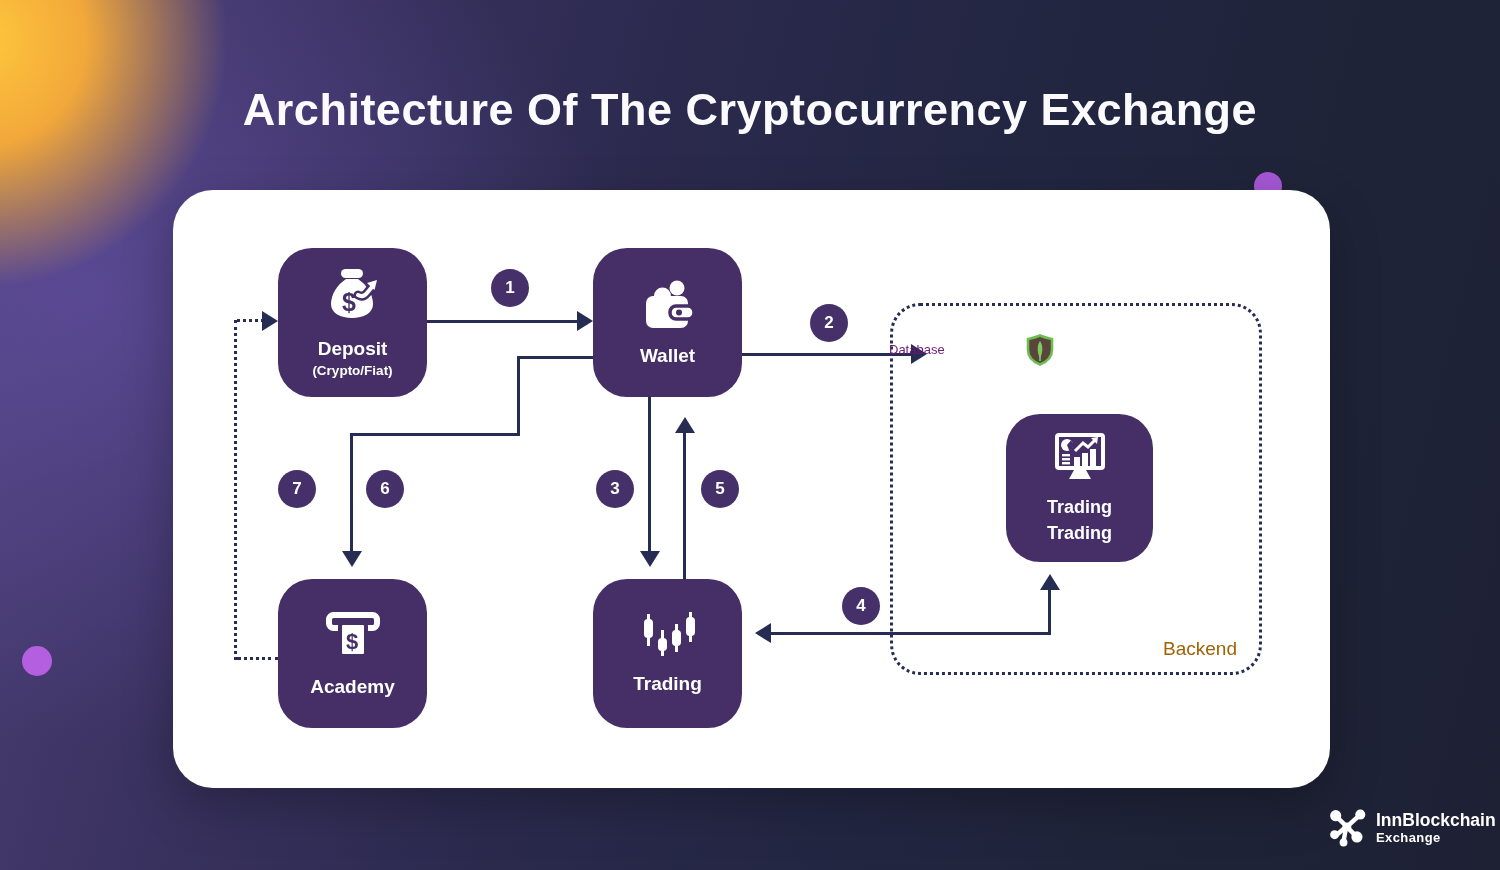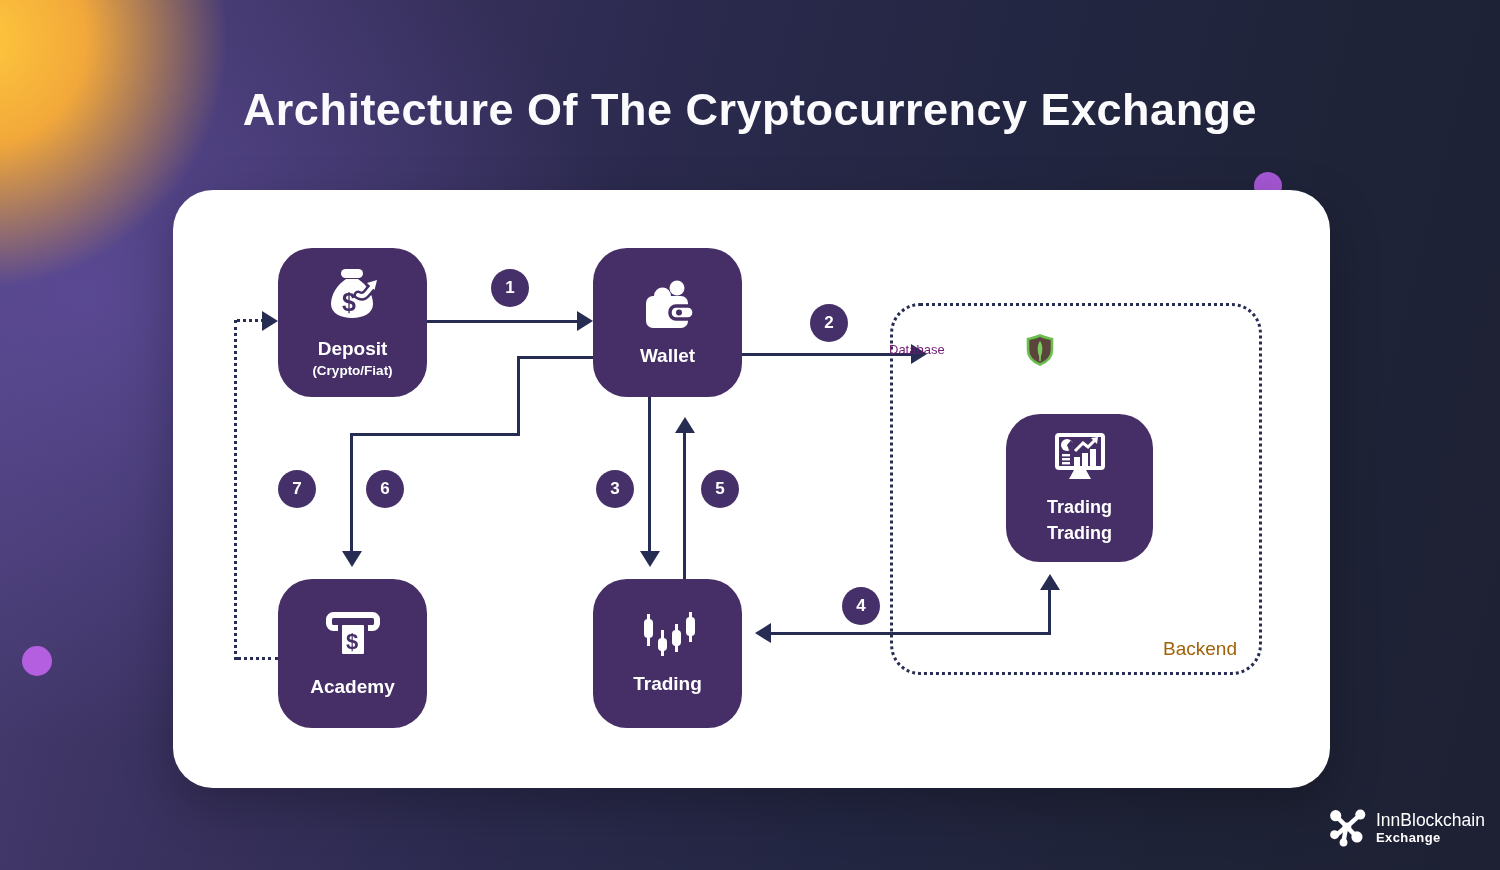--- a/index.html
+++ b/index.html
@@ -54,21 +54,21 @@
   .step { position:absolute; width:38px; height:38px; border-radius:50%;
     background:#46306a; color:#ffffff; font-size:17px; font-weight:bold;
     display:flex; align-items:center; justify-content:center; }
 
   .db-label { position:absolute; left:716px; top:152px; font-size:13px;
     color:#701a75; font-weight:500; }
   .db-icon { position:absolute; left:853px; top:144px; }
 
   .brand { position:absolute; left:1329px; top:809px; display:flex;
     align-items:center; gap:9px; z-index:3; color:#ffffff; }
-  .brand-text-main { font-size:17.5px; font-weight:normal; line-height:19px; }
+  .brand-text-main { font-size:17.5px; font-weight:bold; line-height:19px; }
   .brand-text-sub { font-size:13px; font-weight:bold; letter-spacing:0.4px; }
 </style>
 </head>
 <body>
 
 <div class="stage">
 
   <div class="deco-dot dot-a"></div>
   <div class="deco-dot dot-b"></div>
 

